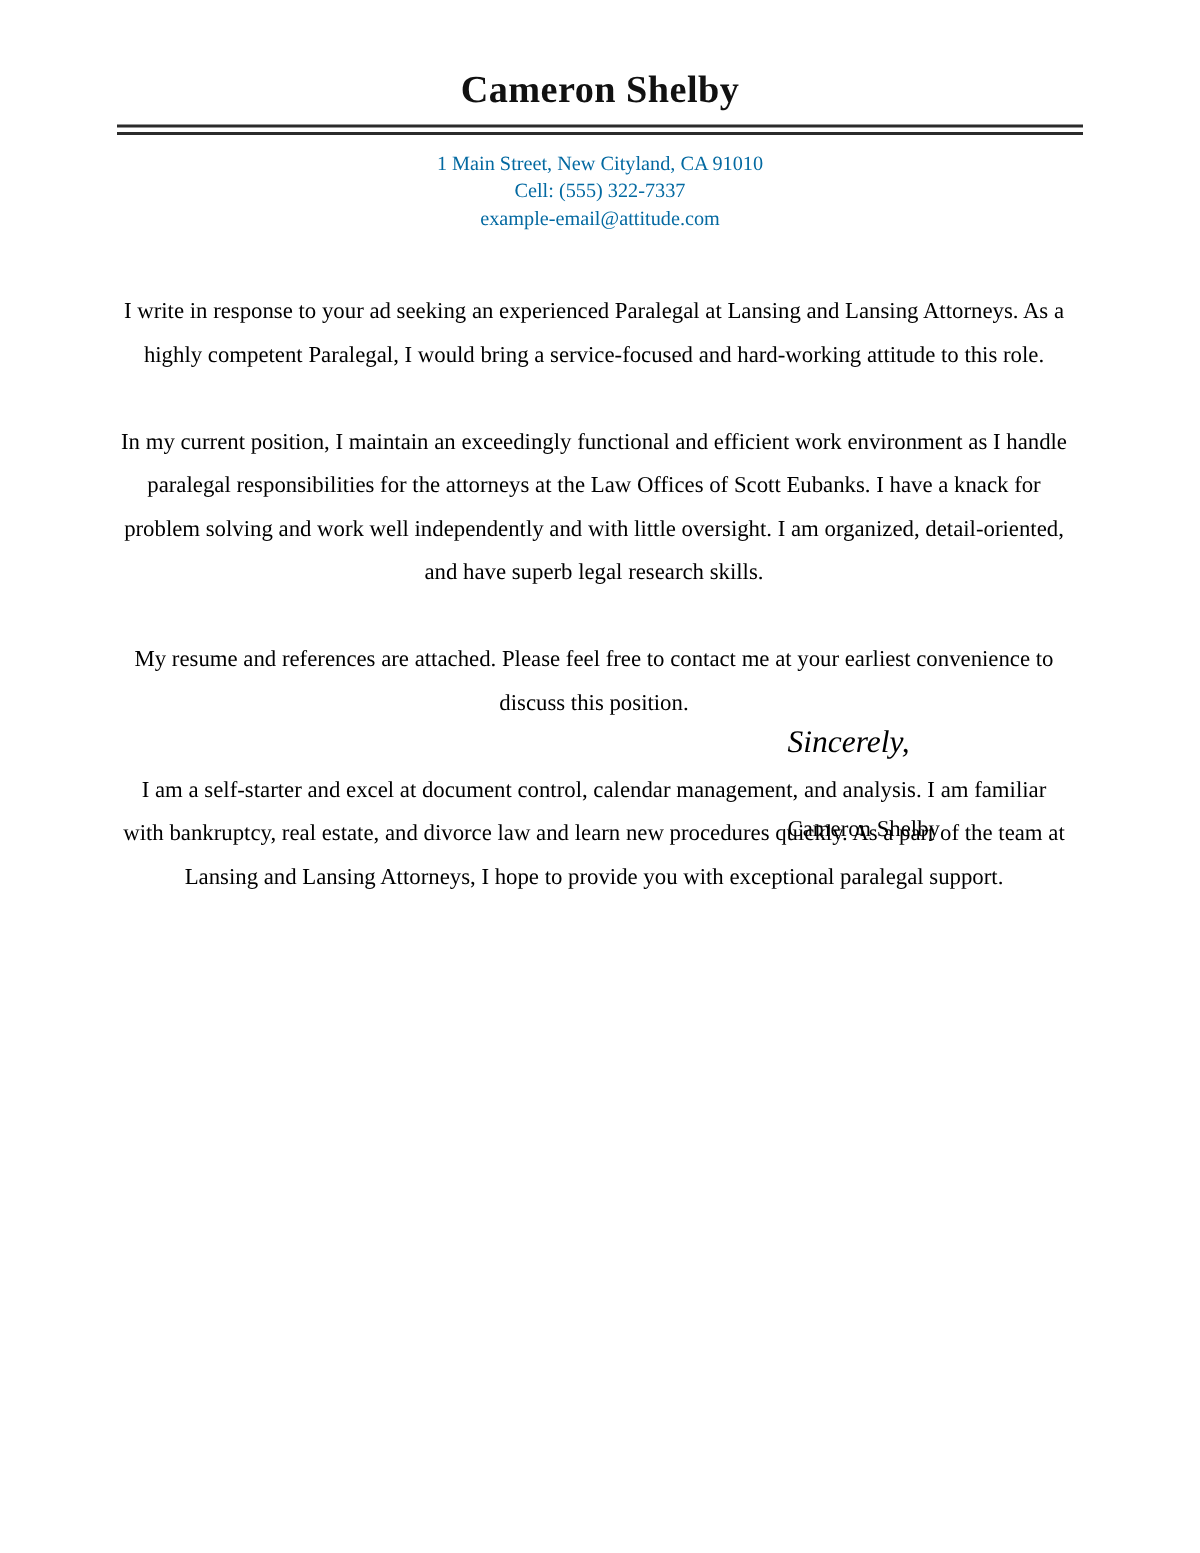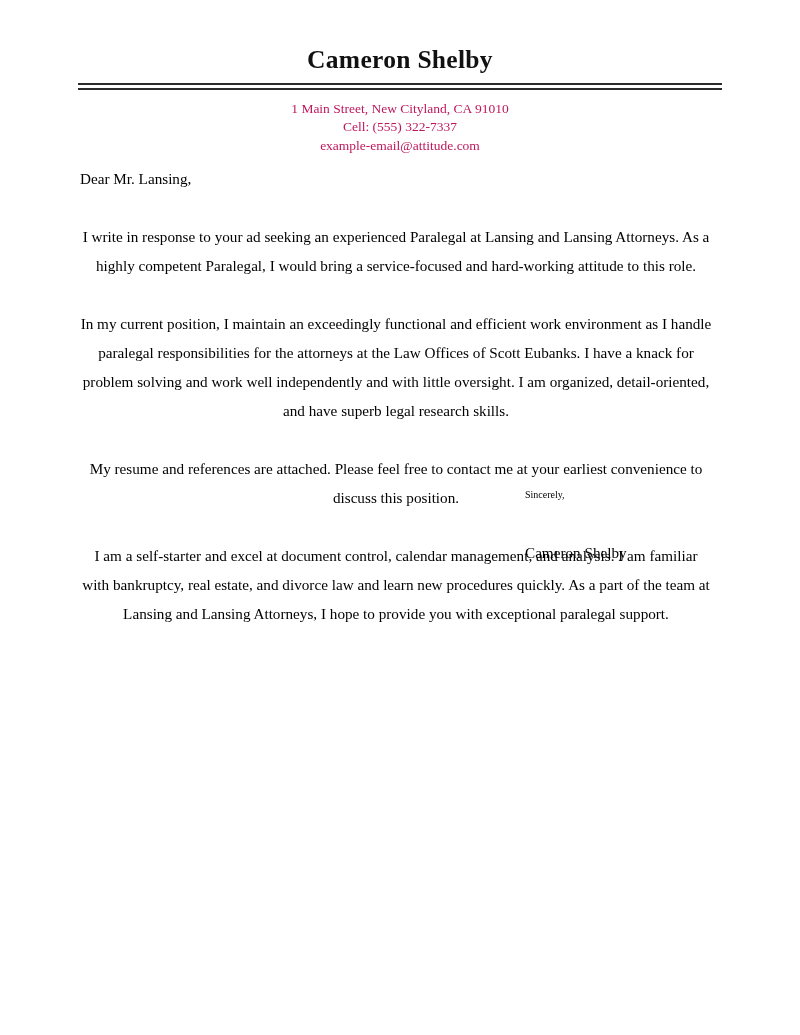--- a/index.html
+++ b/index.html
@@ -61,21 +61,21 @@
 
   .contact-block {
     text-align: center;
     margin-top: 10px;
   }
 
   .contact-line {
     font-size: 13.5px;
     line-height: 18.5px;
     margin: 0;
-    color: #be185d;
+    color: #0369a1;
   }
 
   
   .letter-body {
     position: absolute;
     left: 80px;
     top: 164px;
     width: 632px;
   }
 
@@ -95,23 +95,24 @@
 
   
   .closing-block {
     position: absolute;
     left: 525px;
     top: 480px;
     width: 260px;
   }
 
   .closing-salutation {
-    font-size: 10px;
+    font-size: 21px;
     line-height: 29px;
     margin: 0;
+    font-style: italic;
   }
 
   .signature-name {
     font-size: 15.2px;
     line-height: 29px;
     margin: 0;
     padding-top: 29px;
   }
 </style>
 </head>
@@ -131,21 +132,20 @@
     <div class="contact-block">
       <p class="contact-line">1 Main Street, New Cityland, CA 91010</p>
       <p class="contact-line">Cell: (555) 322-7337</p>
       <p class="contact-line">example-email@attitude.com</p>
     </div>
 
   </header>
 
   <main class="letter-body">
 
-    <p class="salutation">Dear Mr. Lansing,</p>
 
     <p class="body-paragraph">I write in response to your ad seeking an experienced Paralegal at Lansing and Lansing Attorneys. As a highly competent Paralegal, I would bring a service-focused and hard-working attitude to this role.</p>
 
     <p class="body-paragraph">In my current position, I maintain an exceedingly functional and efficient work environment as I handle paralegal responsibilities for the attorneys at the Law Offices of Scott Eubanks. I have a knack for problem solving and work well independently and with little oversight. I am organized, detail-oriented, and have superb legal research skills.</p>
 
     <p class="body-paragraph">My resume and references are attached. Please feel free to contact me at your earliest convenience to discuss this position.</p>
 
     <p class="body-paragraph">I am a self-starter and excel at document control, calendar management, and analysis. I am familiar with bankruptcy, real estate, and divorce law and learn new procedures quickly. As a part of the team at Lansing and Lansing Attorneys, I hope to provide you with exceptional paralegal support.</p>
 
   </main>

